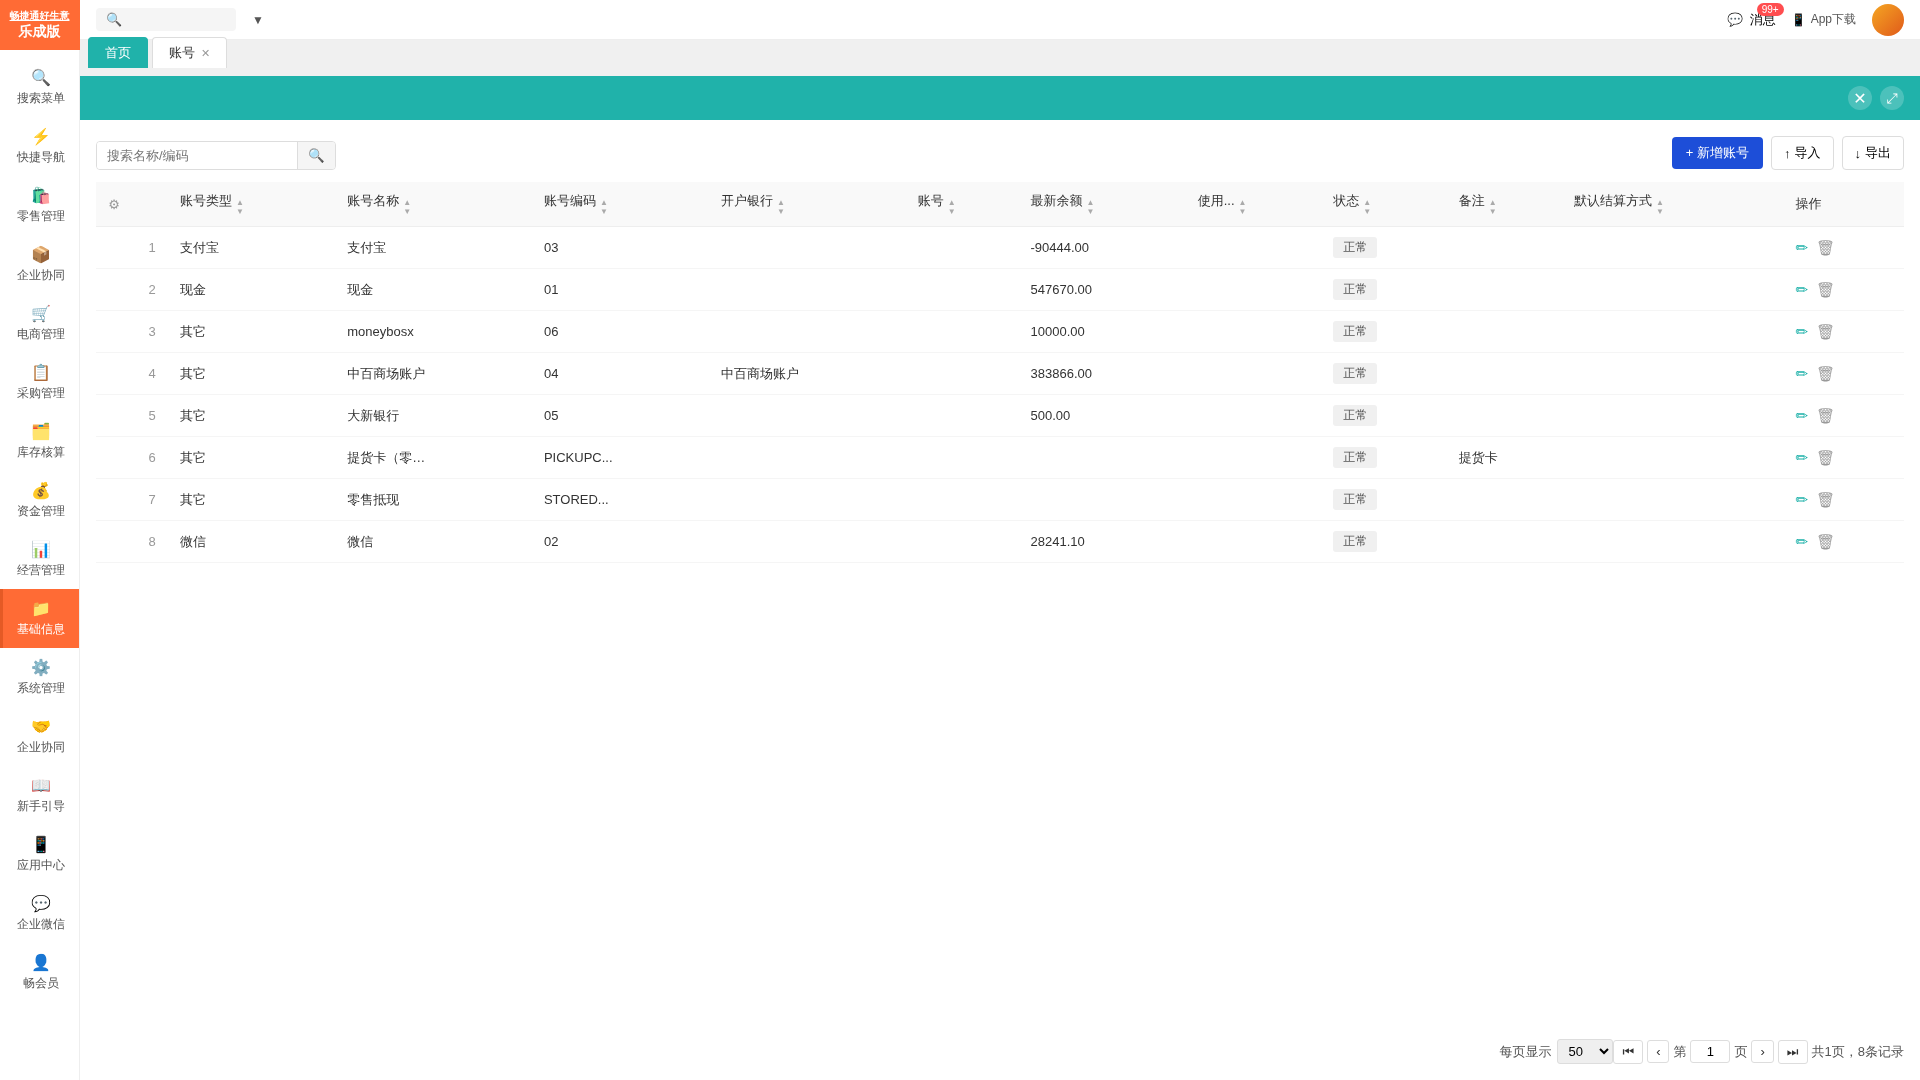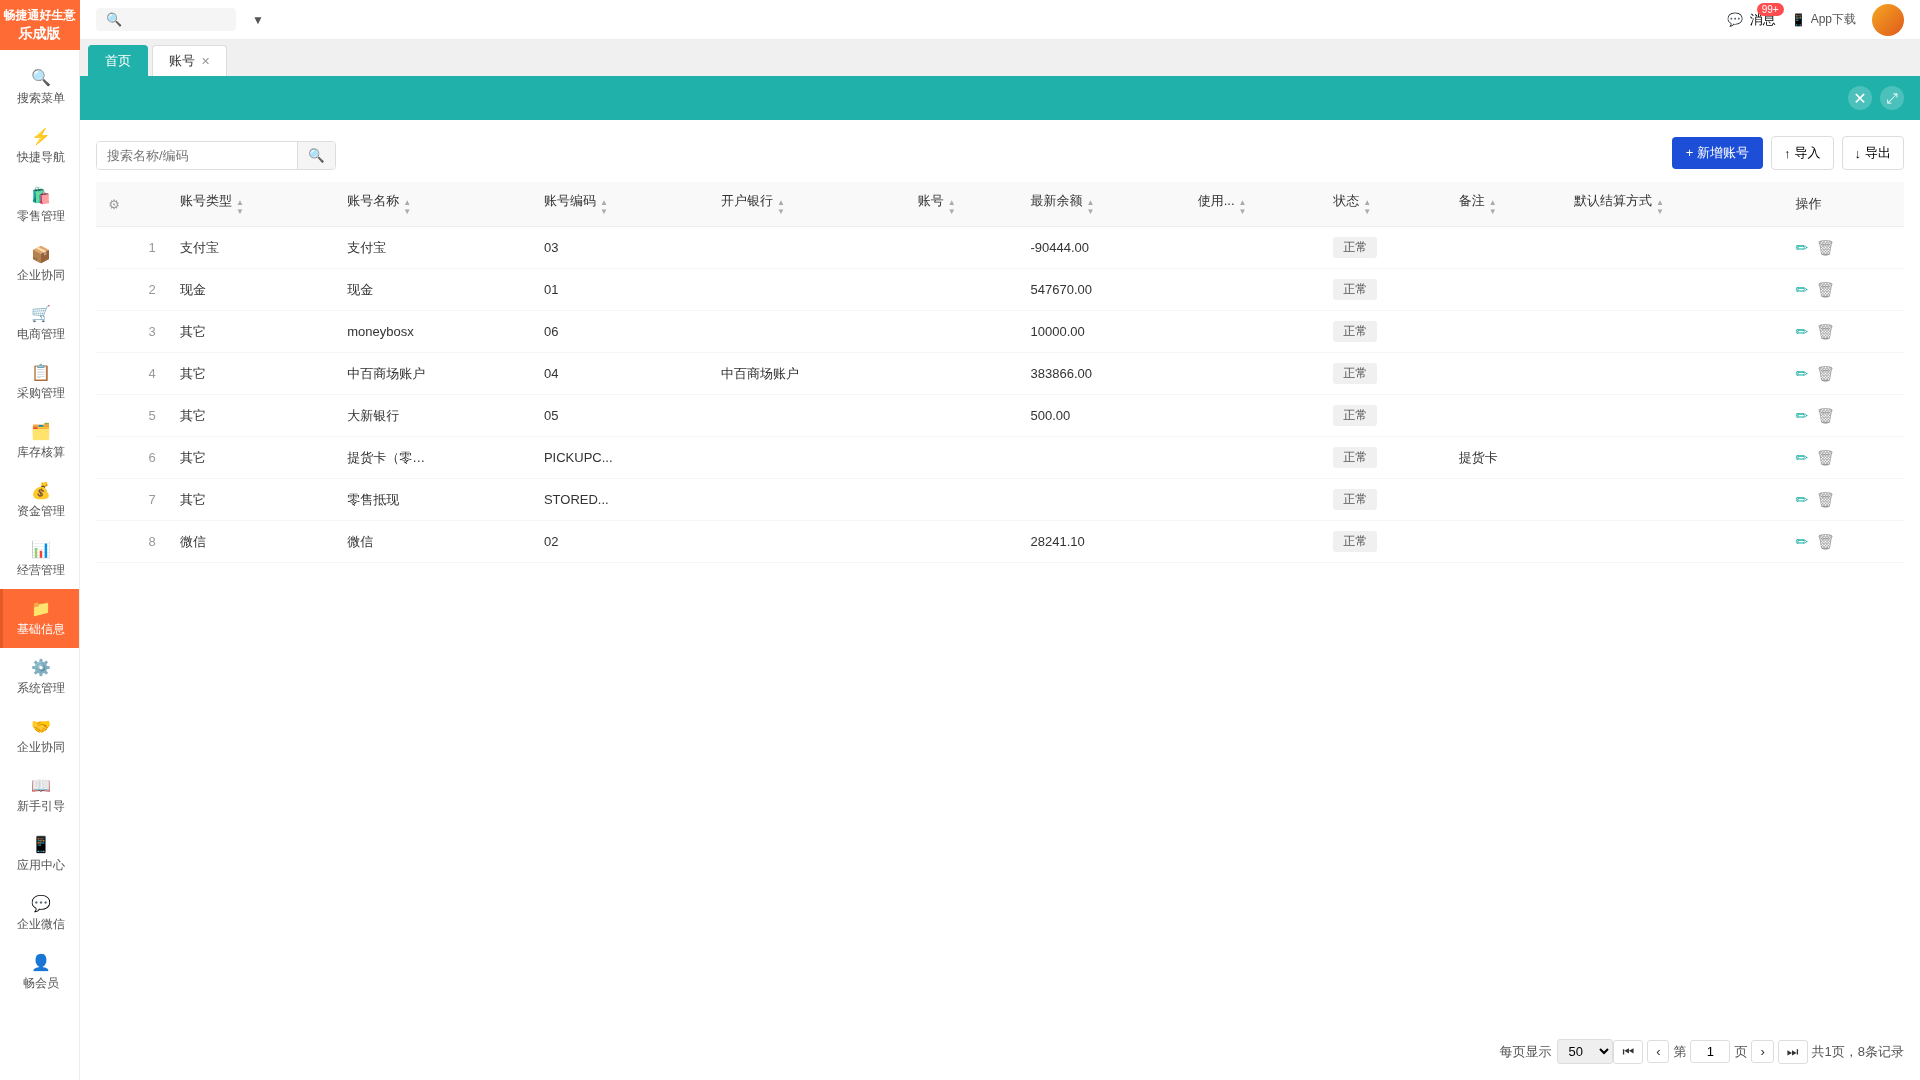--- a/index.html
+++ b/index.html
@@ -23,21 +23,21 @@
     .topbar-search { display: flex; align-items: center; background: #f5f5f5; border-radius: 4px; padding: 4px 10px; gap: 6px; width: 140px; }
     .topbar-search input { border: none; background: transparent; outline: none; font-size: 12px; width: 100%; }
     .topbar-dropdown { display: flex; align-items: center; gap: 4px; cursor: pointer; color: #555; font-size: 12px; }
     .topbar-right { display: flex; align-items: center; gap: 16px; }
     .topbar-msg { display: flex; align-items: center; gap: 6px; cursor: pointer; position: relative; }
     .badge { background: #ff4d4f; color: #fff; border-radius: 10px; font-size: 10px; padding: 1px 5px; position: absolute; top: -8px; right: -8px; }
     .topbar-app { display: flex; align-items: center; gap: 4px; cursor: pointer; font-size: 12px; color: #555; }
     .avatar { width: 32px; height: 32px; border-radius: 50%; background: #d9d9d9; overflow: hidden; }
 
     
-    .tabs { height: 36px; background: #f0f0f0; display: flex; align-items: flex-end; padding: 0 8px; flex-shrink: 0; }
+    .tabs { height: 36px; background: #f0f0f0; display: flex; align-items: flex-end; padding: 8px 8px; flex-shrink: 0; }
     .tab { display: flex; align-items: center; gap: 6px; padding: 6px 16px; background: #fff; border-radius: 4px 4px 0 0; margin-right: 4px; cursor: pointer; font-size: 13px; color: #333; border: 1px solid #ddd; border-bottom: none; }
     .tab.home { background: #20b2aa; color: #fff; border-color: #20b2aa; }
     .tab.active { background: #fff; border-color: #ddd; }
     .tab-close { color: #999; font-size: 11px; cursor: pointer; }
 
     
     .content-header-bar { height: 44px; background: #20b2aa; display: flex; align-items: center; justify-content: flex-end; padding: 0 16px; gap: 8px; flex-shrink: 0; }
     .close-icon-btn { color: #fff; cursor: pointer; font-size: 16px; background: rgba(255,255,255,0.2); border-radius: 50%; width: 24px; height: 24px; display: flex; align-items: center; justify-content: center; }
     .expand-icon-btn { color: #fff; cursor: pointer; font-size: 14px; background: rgba(255,255,255,0.2); border-radius: 50%; width: 24px; height: 24px; display: flex; align-items: center; justify-content: center; }
 
@@ -78,21 +78,21 @@
     .page-btn:disabled { color: #ccc; cursor: not-allowed; }
     .page-input { border: 1px solid #ddd; border-radius: 3px; padding: 3px 8px; width: 40px; text-align: center; font-size: 13px; }
     .page-total { color: #555; }
   </style>
 </head>
 <body>
 
 <div class="sidebar">
   <div class="sidebar-logo">
     <div class="sidebar-logo-inner">
-      <div style="font-size:12px;">畅捷通好生意</div>
+      <div style="font-size:10px;text-decoration:underline;">畅捷通好生意</div>
       <div style="font-size:14px;">乐成版</div>
     </div>
   </div>
   <div class="sidebar-nav" id="sidebar-nav">
       <div class="sidebar-item">
         <span class="sidebar-item-icon">🔍</span>
         <span>搜索菜单</span>
       </div>
       <div class="sidebar-item">
         <span class="sidebar-item-icon">⚡</span>

